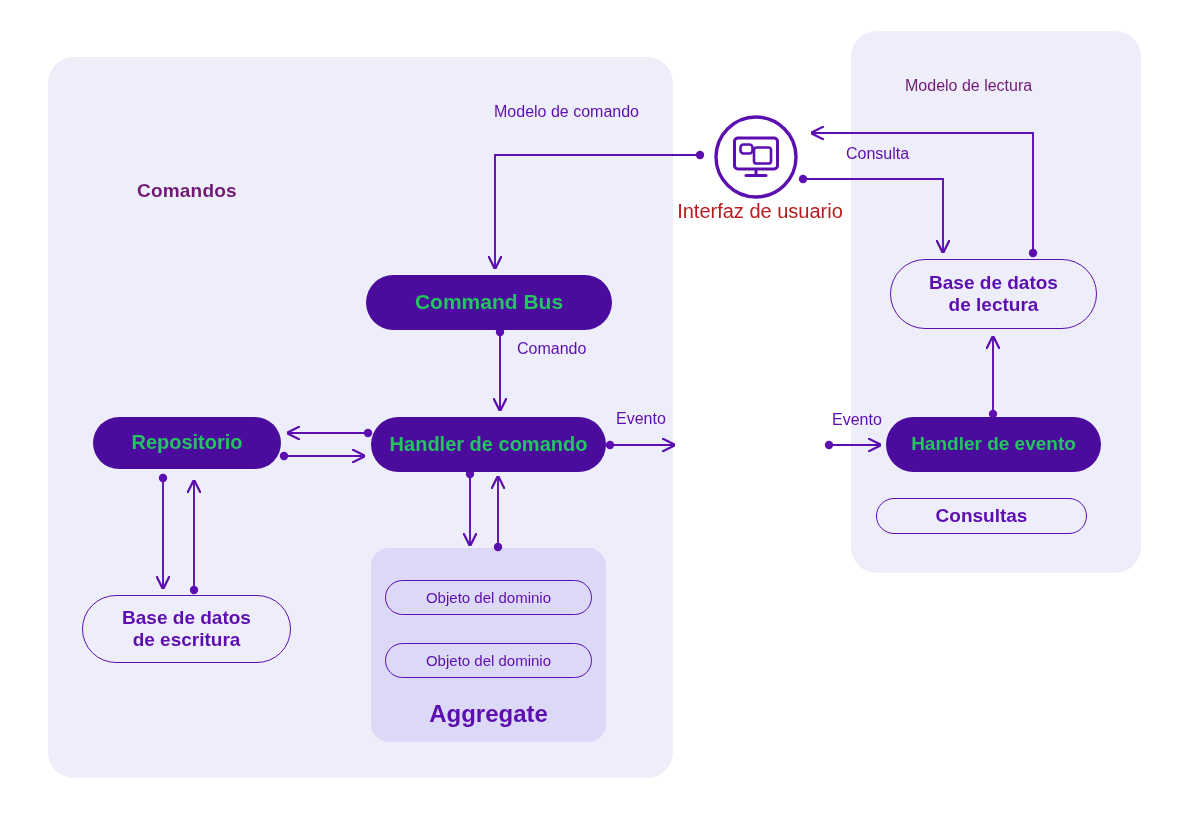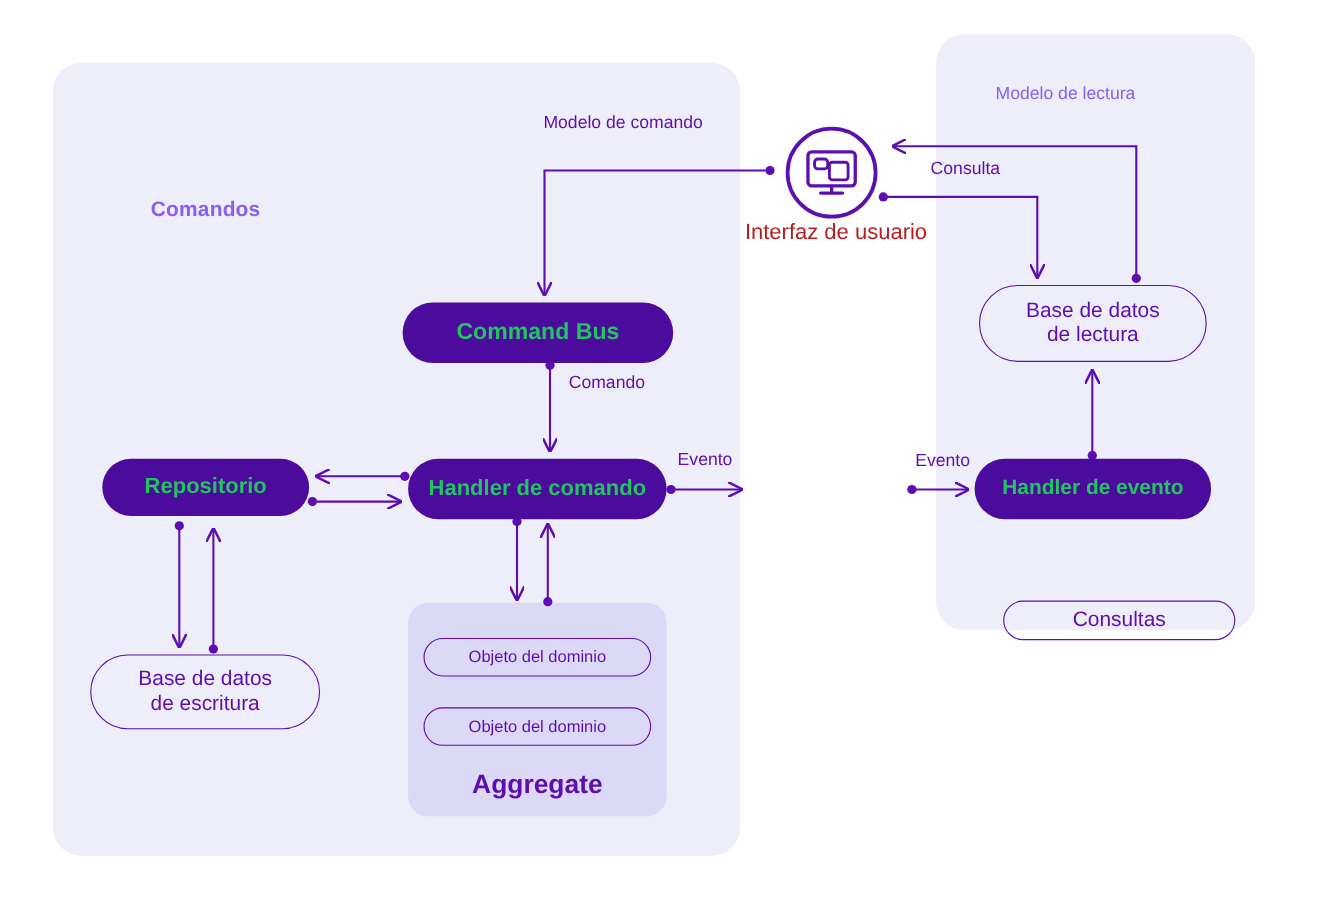--- a/index.html
+++ b/index.html
@@ -23,21 +23,21 @@
   .panel {
     position: absolute;
     background: #EEEDFA;
     border-radius: 26px;
   }
   #panel-commands { left: 48px;  top: 57px;  width: 625px; height: 721px; }
   #panel-read     { left: 851px; top: 31px;  width: 290px; height: 542px; }
 
   .panel-title {
     position: absolute;
-    color: #8b5cf6;
+    color: #701a75;
     white-space: nowrap;
   }
   #title-commands {
     left: 137px; top: 180px;
     font-size: 19px; font-weight: bold; letter-spacing: .2px;
   }
   #title-read {
     left: 905px; top: 77px;
     font-size: 16px; font-weight: normal;
   }
@@ -74,32 +74,32 @@
     color: #22c55e;
     font-weight: bold;
     border-radius: 999px;
   }
   .node.outline {
     background: transparent;
     color: #5C0EB0;
     border: 1.6px solid #5C0EB0;
     border-radius: 999px;
   }
-  .node.outline.bold  { font-weight: normal; }
+  .node.outline.bold  { font-weight: bold; }
   .node.outline.plain { font-weight: normal; }
 
   #node-command-bus   { left: 366px; top: 275px; width: 246px; height: 55px; font-size: 21px; }
   #node-handler-cmd   { left: 371px; top: 417px; width: 235px; height: 55px; font-size: 20px; }
   #node-repositorio   { left: 93px;  top: 417px; width: 188px; height: 52px; font-size: 20px; }
   #node-event-bus     { left: 681px; top: 418px; width: 145px; height: 55px; font-size: 20px; }
   #node-handler-evt   { left: 886px; top: 417px; width: 215px; height: 55px; font-size: 19px; }
 
   #node-db-write      { left: 82px;  top: 595px; width: 209px; height: 68px; font-size: 19px; }
   #node-db-read       { left: 890px; top: 259px; width: 207px; height: 70px; font-size: 19px; }
-  #node-consultas     { left: 912px; top: 498px; width: 211px; height: 36px; font-size: 19px; margin-top: 48px; }
+  #node-consultas     { left: 876px; top: 498px; width: 211px; height: 36px; font-size: 19px; }
   #node-obj-1         { left: 385px; top: 580px; width: 207px; height: 35px; font-size: 15px; }
   #node-obj-2         { left: 385px; top: 643px; width: 207px; height: 35px; font-size: 15px; }
 
   
   #ui-icon {
     position: absolute;
     left: 713px; top: 114px;
     width: 86px; height: 86px;
   }
   #ui-caption {

